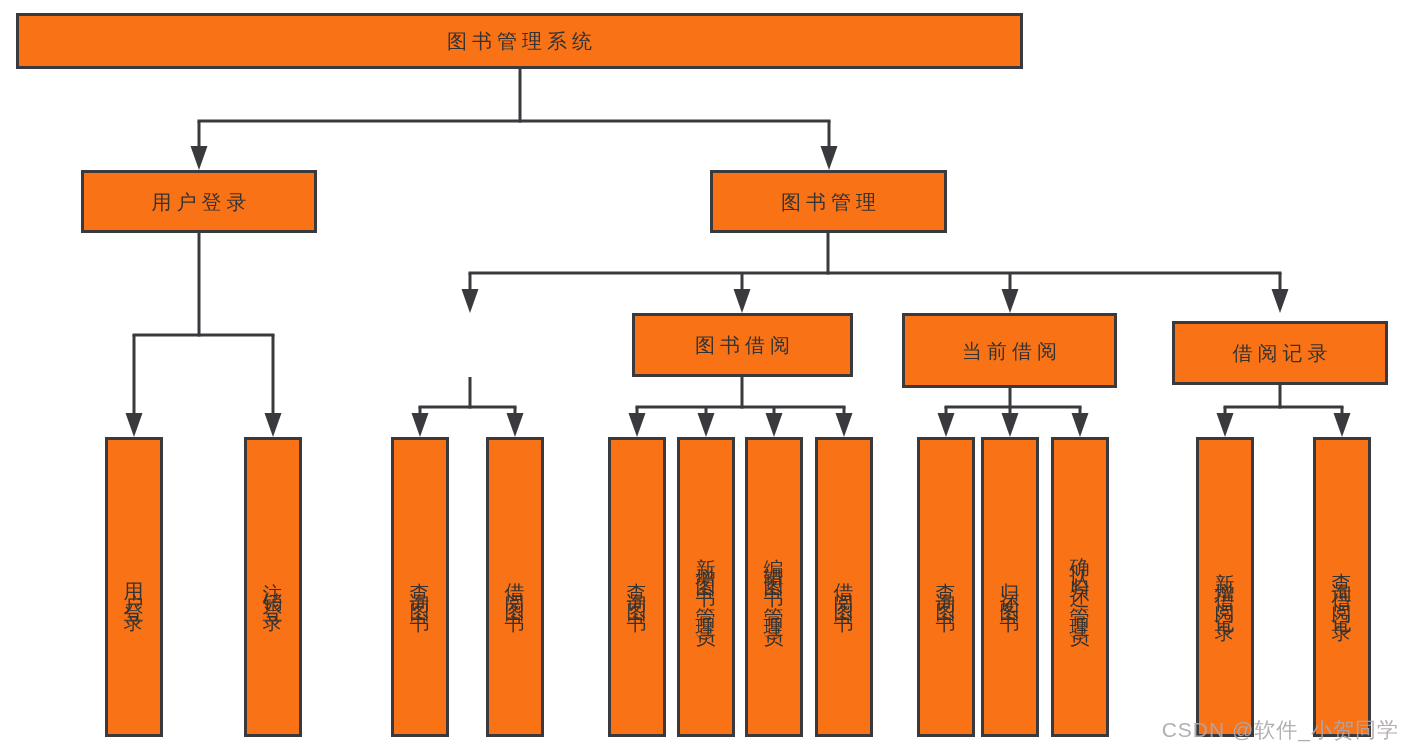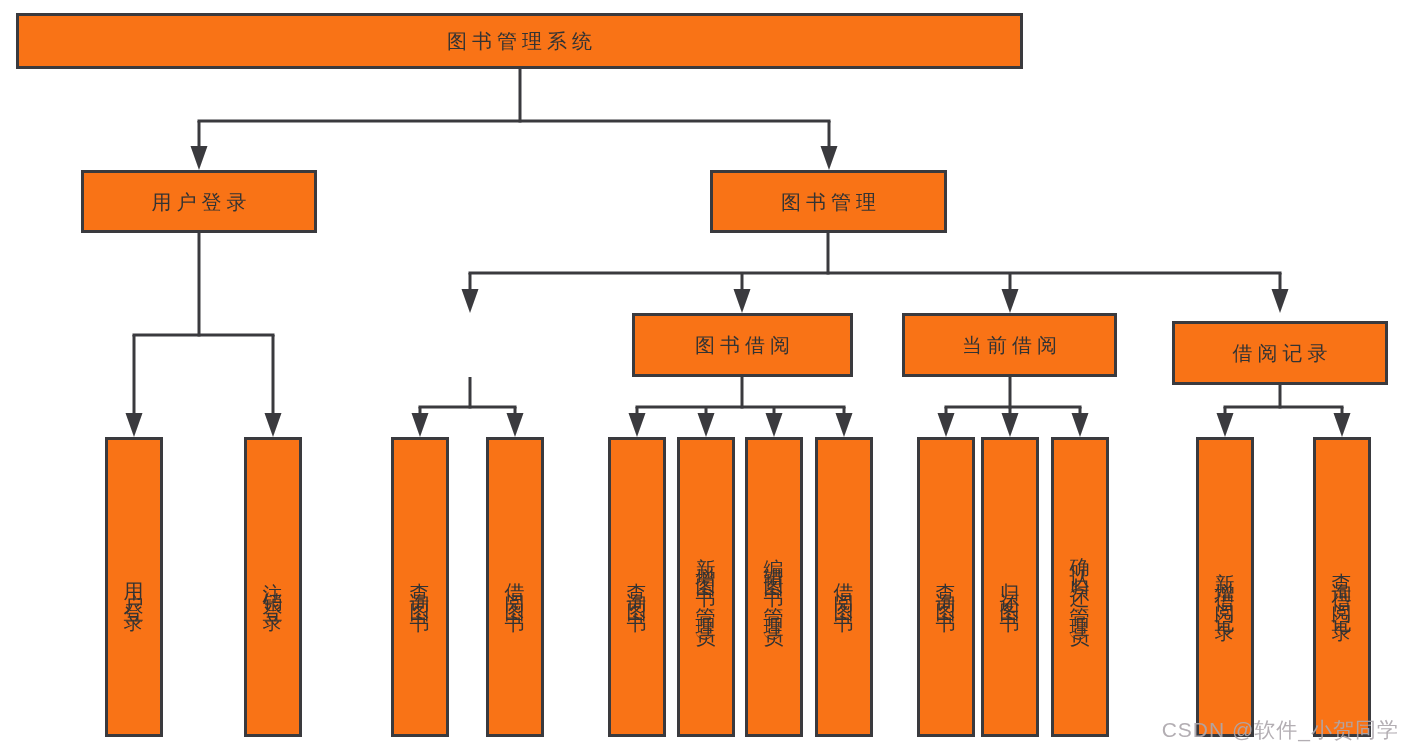--- a/index.html
+++ b/index.html
@@ -119,21 +119,21 @@
   <div class="node" style="left:81px;top:170px;width:236px;height:63px;">
     <span class="hlabel">用户登录</span>
   </div>
   <div class="node" style="left:710px;top:170px;width:237px;height:63px;">
     <span class="hlabel">图书管理</span>
   </div>
 
   <div class="node" style="left:632px;top:313px;width:221px;height:64px;font-family:Liberation Serif, serif;">
     <span class="hlabel">图书借阅</span>
   </div>
-  <div class="node" style="left:902px;top:313px;width:215px;height:64px;">
+  <div class="node" style="left:902px;top:313px;width:215px;height:75px;">
     <span class="hlabel">当前借阅</span>
   </div>
   <div class="node" style="left:1172px;top:313px;width:216px;height:64px;margin-top:8px;">
     <span class="hlabel">借阅记录</span>
   </div>
 
   <div class="node" style="left:105px;top:437px;width:58px;height:300px;">
     <span class="vlabel">用户登录</span>
   </div>
   <div class="node" style="left:244px;top:437px;width:58px;height:300px;">

